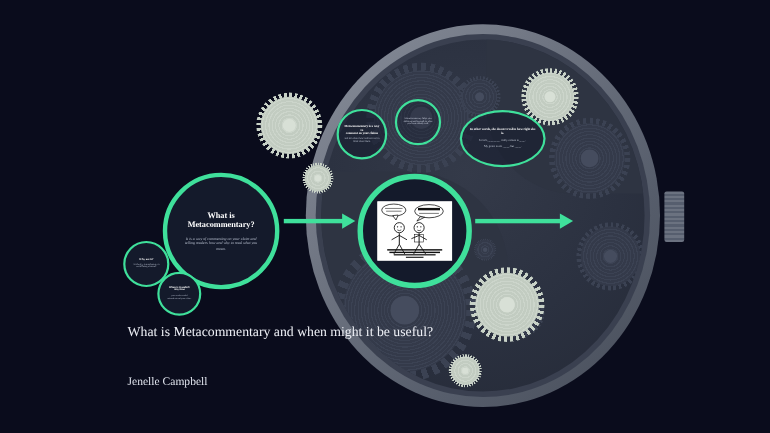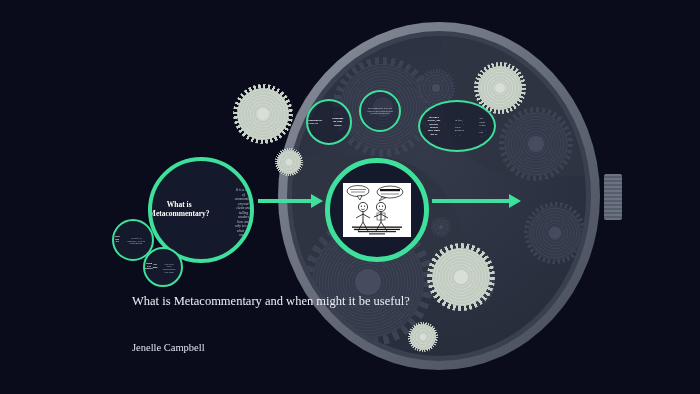--- a/index.html
+++ b/index.html
@@ -57,21 +57,21 @@
       repeating-conic-gradient(#c8d2c7 0deg 5deg, transparent 5deg 10deg);}
   .gl .body{background:repeating-radial-gradient(circle at 50% 50%,#ccd5cb 0px,#ccd5cb 1px,#c2ccc1 1px,#c2ccc1 3px);}
   .gl .hub{background:#d8e0d6;}
 
   
   .bubble{
     position:absolute;border-radius:50%;
     border:3px solid #3fe09b;
     background:#141a2b;
     box-sizing:border-box;
-    display:flex;align-items:center;justify-content:center;
+    display:flex;flex-direction:column;align-items:center;justify-content:center;
     text-align:center;color:#e9ecf3;overflow:hidden;
   }
   .bubble.hollow{background:rgba(20,26,43,.55);}
   .b-title{font-weight:bold;color:#ffffff;line-height:1.15;}
   .b-body{color:#b9c0d0;line-height:1.25;}
 
   #bubble-main{left:148px;top:157px;width:106px;height:106px;border-width:4px;}
   #bubble-main .b-title{font-size:7.5px;padding:0 12px;}
   #bubble-main .b-body{font-size:3.6px;padding:6px 13px 0;font-style:italic;}
 
@@ -106,21 +106,21 @@
   .arrow::after{
     content:"";position:absolute;right:-11px;top:-5px;
     border-left:12px solid #3fe09b;
     border-top:7px solid transparent;
     border-bottom:7px solid transparent;
   }
   #arrow-1{left:258px;top:199px;width:54px;}
   #arrow-2{left:432px;top:199px;width:78px;}
 
   
-  #title-block{position:absolute;left:132px;top:293px;color:#e8ebf2;}
+  #title-block{position:absolute;left:116px;top:293px;color:#e8ebf2;}
   #doc-title{font-size:12.5px;line-height:1.35;color:#eef0f6;}
   #doc-author{font-size:10.5px;margin-top:32px;color:#dfe3ec;}
 </style>
 </head>
 <body>
 
 <div id="stage">
 
   <div class="watch-wrap">
     <div class="watch-crown"></div>

